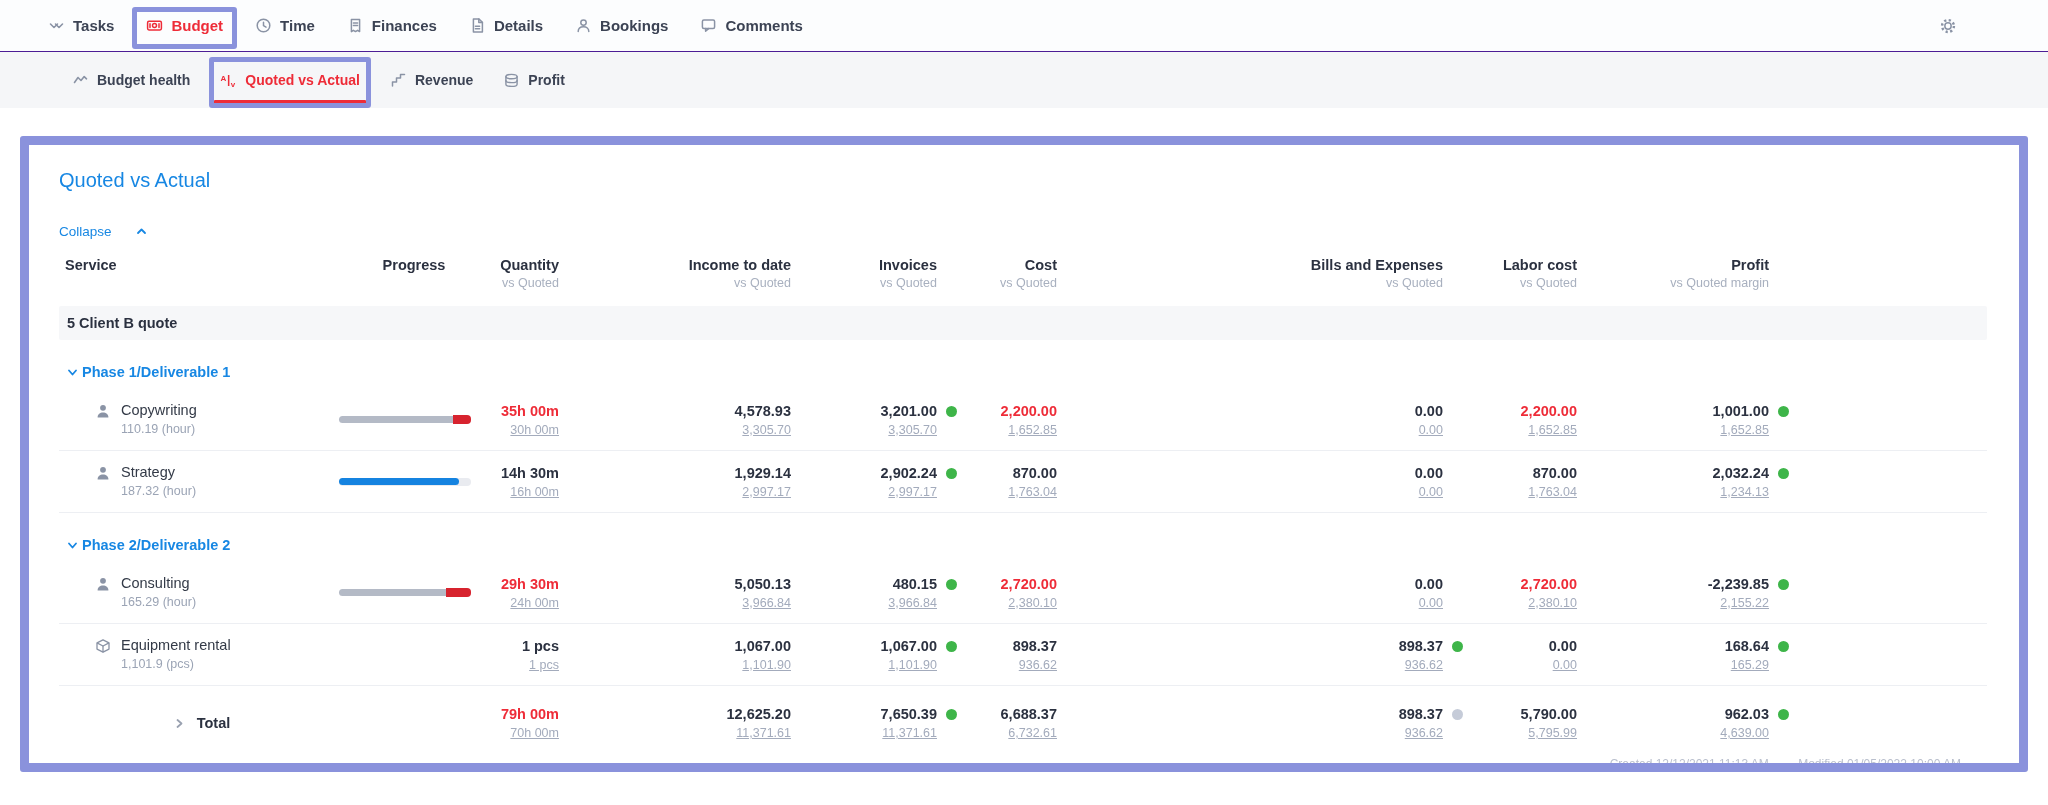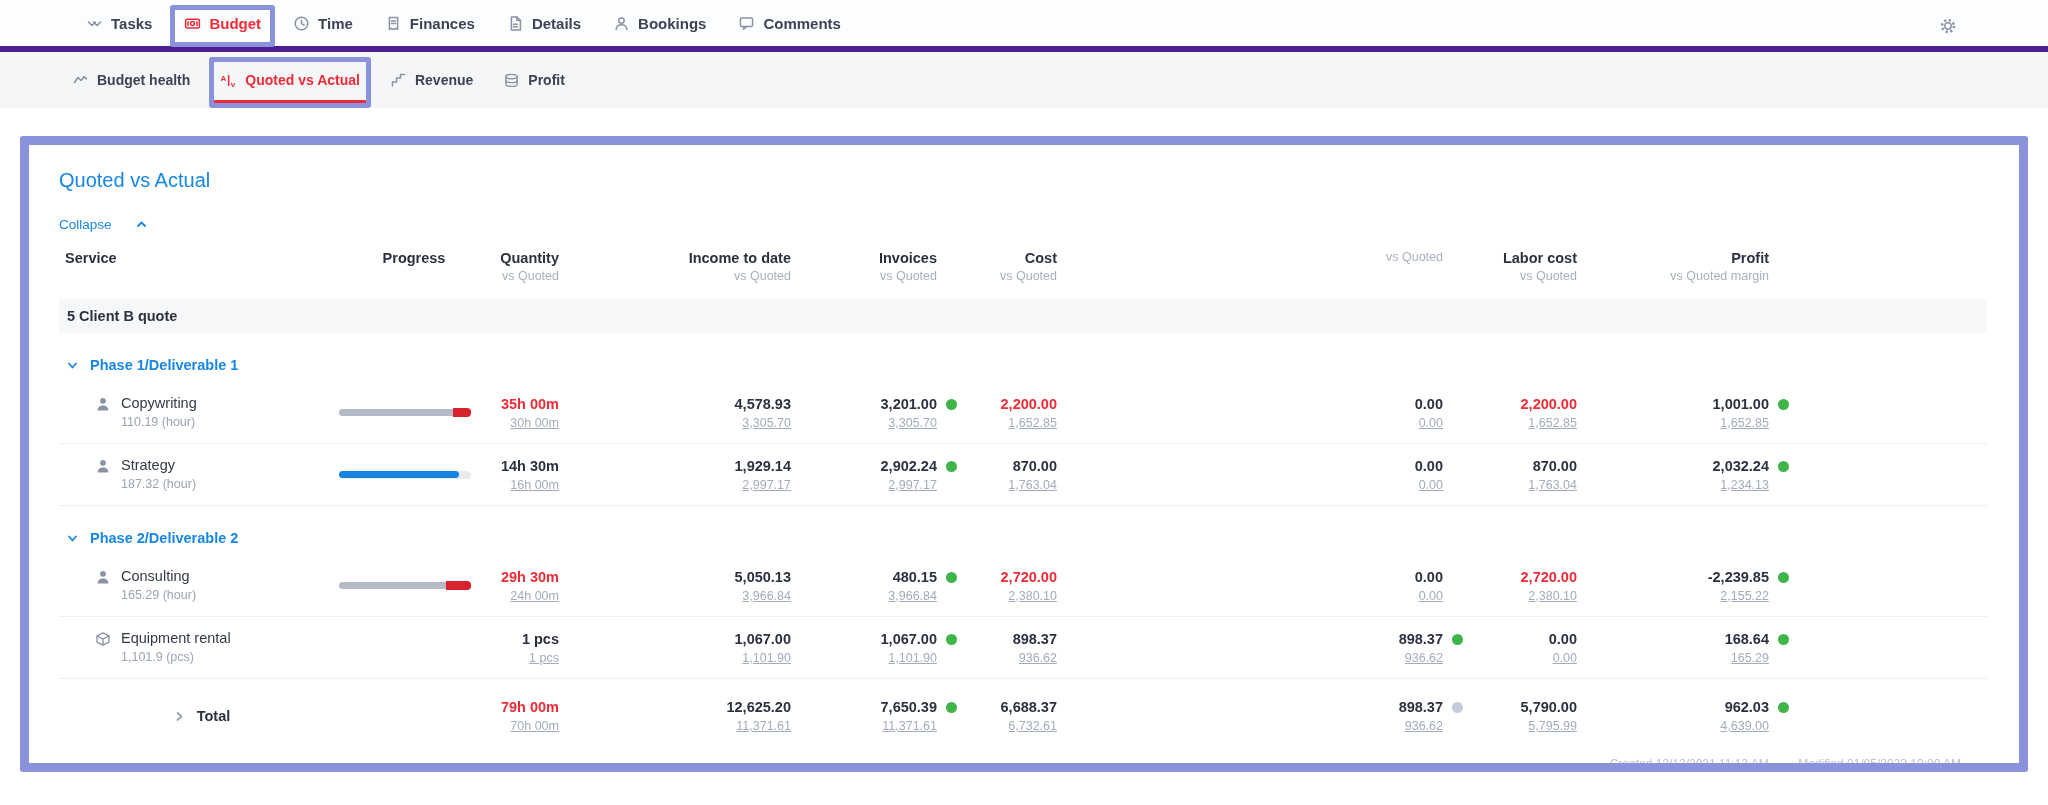--- a/index.html
+++ b/index.html
@@ -1,21 +1,21 @@
 <!DOCTYPE html>
 <html style="--accent-red: #ee2c38; --accent-blue: #1787e3; --annotation-purple: #8a92dc; --green-dot: #3eb549; --gray-dot: #c5cbd8; --progress-red: #d7232e; --progress-blue: #1583e0;"><head>
 <meta charset="utf-8">
 <style>
   * { margin:0; padding:0; box-sizing:border-box; }
   html,body { width:2048px; height:805px; background:#fff; font-family:"Liberation Sans", sans-serif; overflow:hidden; }
   svg { display:block; }
 
   
-  .topnav { position:relative; height:52px; background:#fcfdfe; border-bottom:6px solid #4c1d95;
-            display:flex; align-items:center; padding-left:86px; gap:32px; }
+  .topnav { position:relative; height:52px; background:#fcfdfe; border-bottom:1px solid #4c1d95;
+            display:flex; align-items:center; padding-left:48px; gap:32px; }
   .nav-item { position:relative; display:flex; align-items:center; gap:8px; cursor:pointer;
               font-size:15px; font-weight:700; color:#3c4354; }
   .nav-item .ic { color:#8a93a5; }
   .nav-item.active { color:var(--accent-red); }
   .nav-item.active .ic { color:var(--accent-red); }
   .gear { position:absolute; right:91px; top:17px; color:#8a93a5; cursor:pointer; }
 
   
   .ann { position:absolute; border:5px solid var(--annotation-purple); border-radius:3px; pointer-events:none; z-index:5; }
   .ann.budget-box { inset:-10px -14px -15px -14px; }
@@ -30,36 +30,36 @@
   .sub-item.active { color:var(--accent-red); }
   .sub-item.active .ic { color:var(--accent-red); }
   .red-underline { position:absolute; left:-6px; right:-6px; bottom:-15px; height:4px;
                    background:var(--accent-red); border-radius:1px; }
 
   
   .panel-box { position:relative; margin:28px 20px 0 20px; border:9px solid var(--annotation-purple);
                border-radius:3px; height:636px; background:#fff; }
   .card { position:relative; height:100%; overflow:hidden; padding:24px 32px 0 30px; }
   .panel-title { font-size:20px; color:var(--accent-blue); font-weight:400; }
-  .collapse { margin-top:25px; display:inline-flex; align-items:center; gap:24px;
+  .collapse { margin-top:32px; display:inline-flex; align-items:center; gap:24px;
               font-size:13.5px; color:var(--accent-blue); cursor:pointer; }
 
   
   .grid { display:grid; grid-template-columns:280px 150px 92px 232px 146px 120px 386px 134px 192px; }
   .thead { margin-top:16px; padding-bottom:10px; }
   .hcell { text-align:right; padding-right:22px; }
   .hcell .hl { font-size:14.5px; font-weight:700; color:#2b3140; line-height:19px; }
   .hcell .hs { font-size:12.5px; color:#a8b0bf; line-height:17px; min-height:17px; }
   .hcell.left { text-align:left; padding-right:0; padding-left:6px; }
   .hcell.center { text-align:center; padding-right:0; }
 
   .group-row { height:34px; background:#f6f7f9; border-radius:2px; display:flex; align-items:center;
                padding-left:8px; font-size:14.5px; font-weight:700; color:#2b3140; margin-top:4px; }
 
-  .phase-row { display:flex; align-items:center; gap:12px; height:34px; margin-top:15px;
+  .phase-row { display:flex; align-items:center; gap:4px; height:34px; margin-top:15px;
                padding-left:8px; font-size:14.5px; font-weight:700; color:var(--accent-blue); cursor:pointer; }
 
   .srow { align-items:center; height:62px; border-bottom:1px solid #edeff3; }
   .scell { display:flex; align-items:flex-start; gap:10px; padding-left:36px; }
   .scell .sic { margin-top:2px; color:#8a93a5; }
   .sname { font-size:14.5px; font-weight:500; color:#333a47; line-height:19px; }
   .srate { font-size:12.5px; color:#9ba4b5; line-height:18px; }
 
   .pcell { display:flex; align-items:center; }
   .pbar { position:relative; width:132px; height:8px; display:flex; align-items:center; }
@@ -214,20 +214,21 @@
       </div>
       <div class="hcell">
         <div class="hl">Invoices</div>
         <div class="hs">vs Quoted</div>
       </div>
       <div class="hcell">
         <div class="hl">Cost</div>
         <div class="hs">vs Quoted</div>
       </div>
       <div class="hcell">
+        <div class="hl">Bills and Expenses</div>
         <div class="hs">vs Quoted</div>
       </div>
       <div class="hcell">
         <div class="hl">Labor cost</div>
         <div class="hs">vs Quoted</div>
       </div>
       <div class="hcell">
         <div class="hl">Profit</div>
         <div class="hs">vs Quoted margin</div>
       </div>

